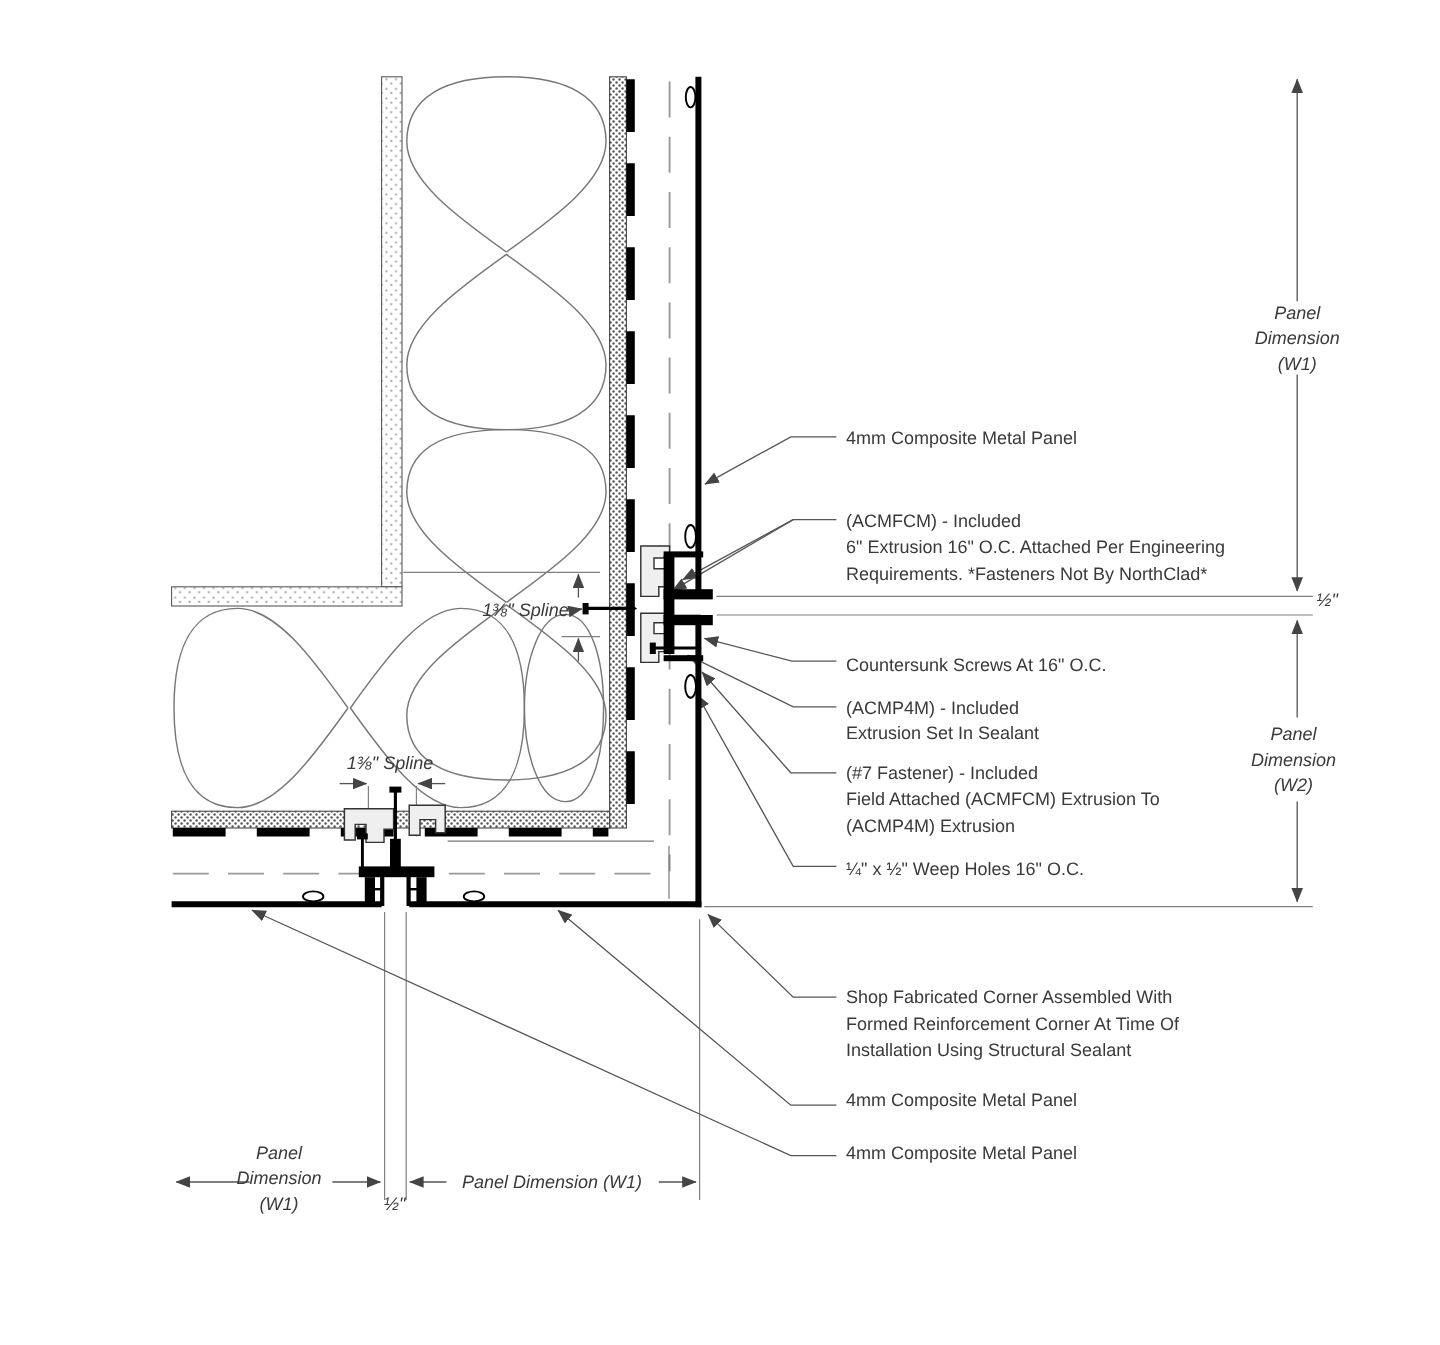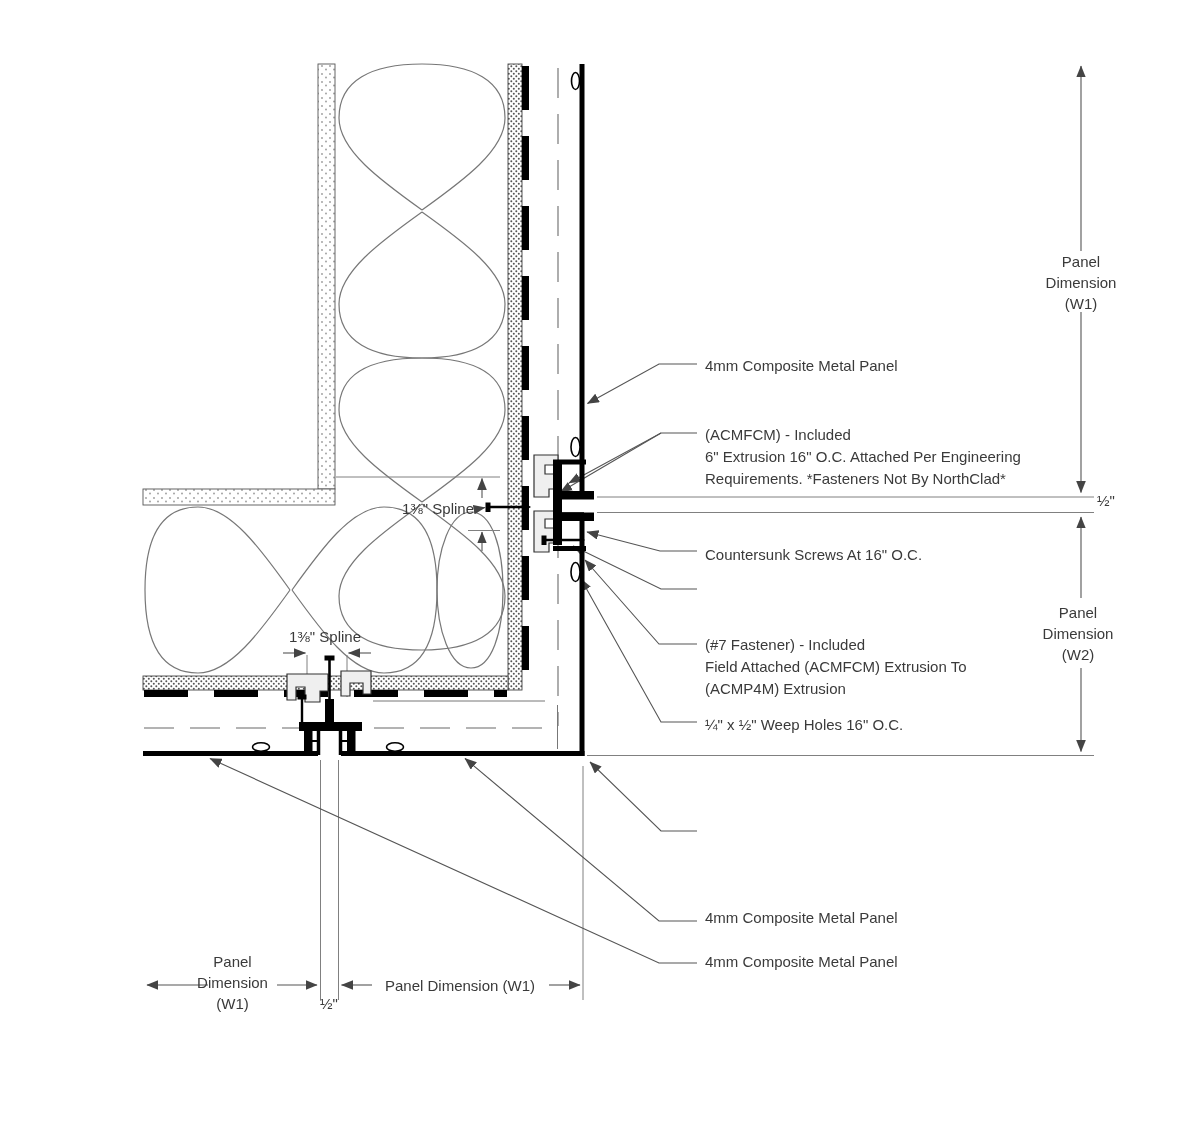--- a/index.html
+++ b/index.html
@@ -4,21 +4,21 @@
 <style>
   :root{
     --bg:#ffffff; --text:#3a3a3a; --line:#555555; --panel:#000000;
     --ext:#808080; --dash:#9a9a9a; --hatch:#444444;
   }
   html,body{margin:0;padding:0;background:var(--bg);}
   .stage{position:relative;width:1200px;height:1121px;background:var(--bg);overflow:hidden;
          font-family:"Liberation Sans", sans-serif;}
   svg.draw{position:absolute;left:0;top:0;}
   .txt{position:absolute;font-size:15px;line-height:22px;color:var(--text);white-space:pre-line;}
-  .dim{line-height:21px;}
+  .dim{line-height:21px;font-style:italic;}
   .ctr{text-align:center;}
   .rgt{text-align:right;}
 </style>
 </head>
 <body>
 
 <div class="stage">
 
   <svg class="draw" width="1200" height="1121" viewBox="0 0 1200 1121">
     <defs>
@@ -174,27 +174,32 @@
   </svg>
 
   <div class="txt" style="left:705px;top:355px">4mm Composite Metal Panel</div>
 
   <div class="txt" style="left:705px;top:424px">(ACMFCM) - Included
 6" Extrusion 16" O.C. Attached Per Engineering
 Requirements. *Fasteners Not By NorthClad*</div>
 
   <div class="txt" style="left:705px;top:544px">Countersunk Screws At 16" O.C.</div>
 
+  <div class="txt" style="left:705px;top:580px;line-height:21px">(ACMP4M) - Included
+Extrusion Set In Sealant</div>
 
   <div class="txt" style="left:705px;top:634px">(#7 Fastener) - Included
 Field Attached (ACMFCM) Extrusion To
 (ACMP4M) Extrusion</div>
 
   <div class="txt" style="left:705px;top:714px">¼" x ½" Weep Holes 16" O.C.</div>
 
+  <div class="txt" style="left:705px;top:821px">Shop Fabricated Corner Assembled With
+Formed Reinforcement Corner At Time Of
+Installation Using Structural Sealant</div>
 
   <div class="txt" style="left:705px;top:907px">4mm Composite Metal Panel</div>
 
   <div class="txt" style="left:705px;top:951px">4mm Composite Metal Panel</div>
 
   <div class="txt dim ctr" style="left:1016px;top:251px;width:130px">Panel
 Dimension
 (W1)</div>
 
   <div class="txt dim" style="left:1097px;top:490px">½"</div>

